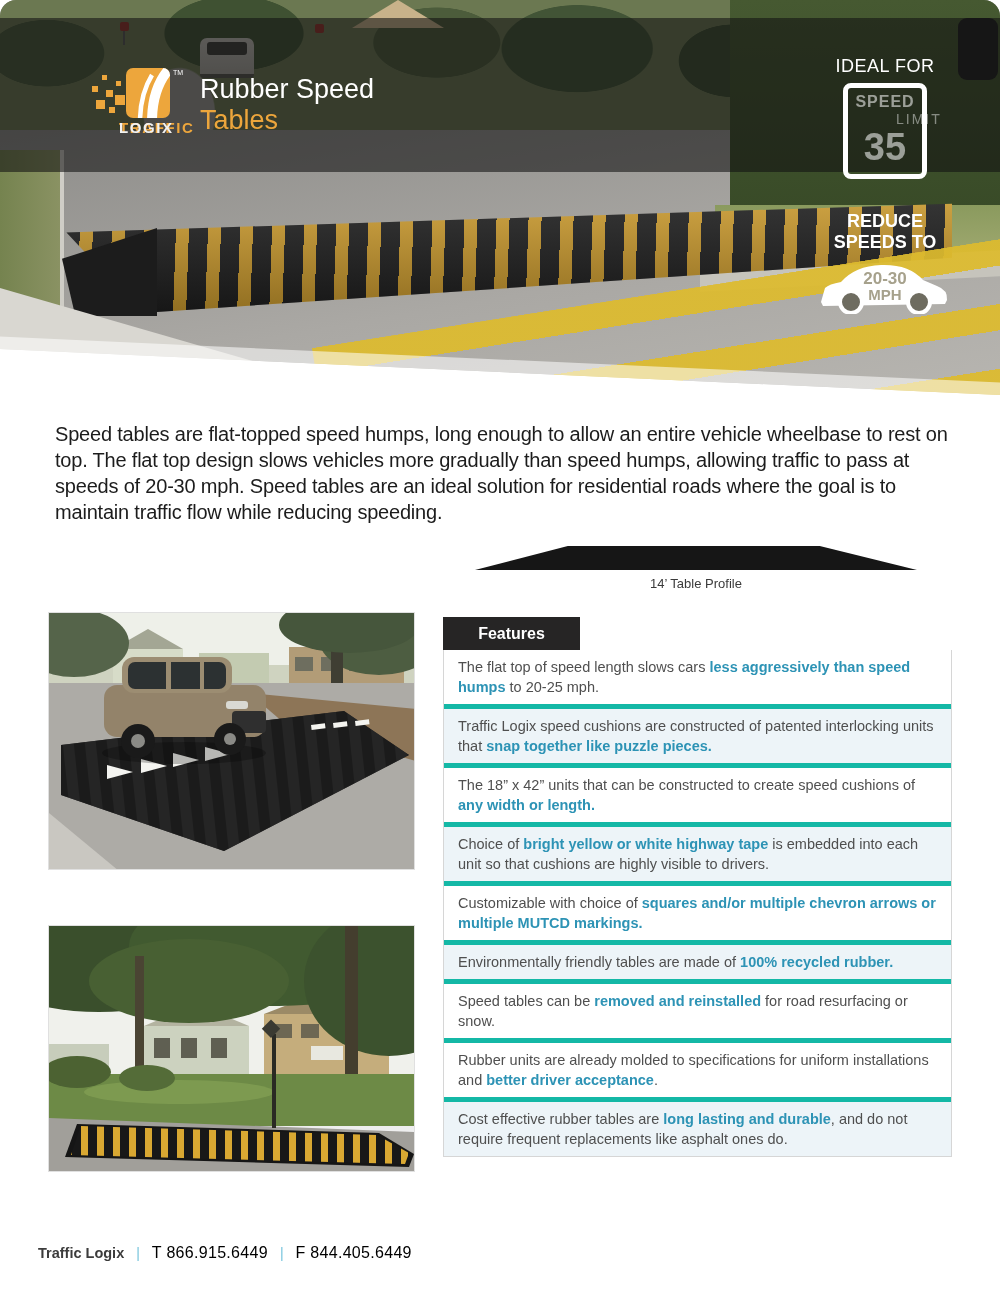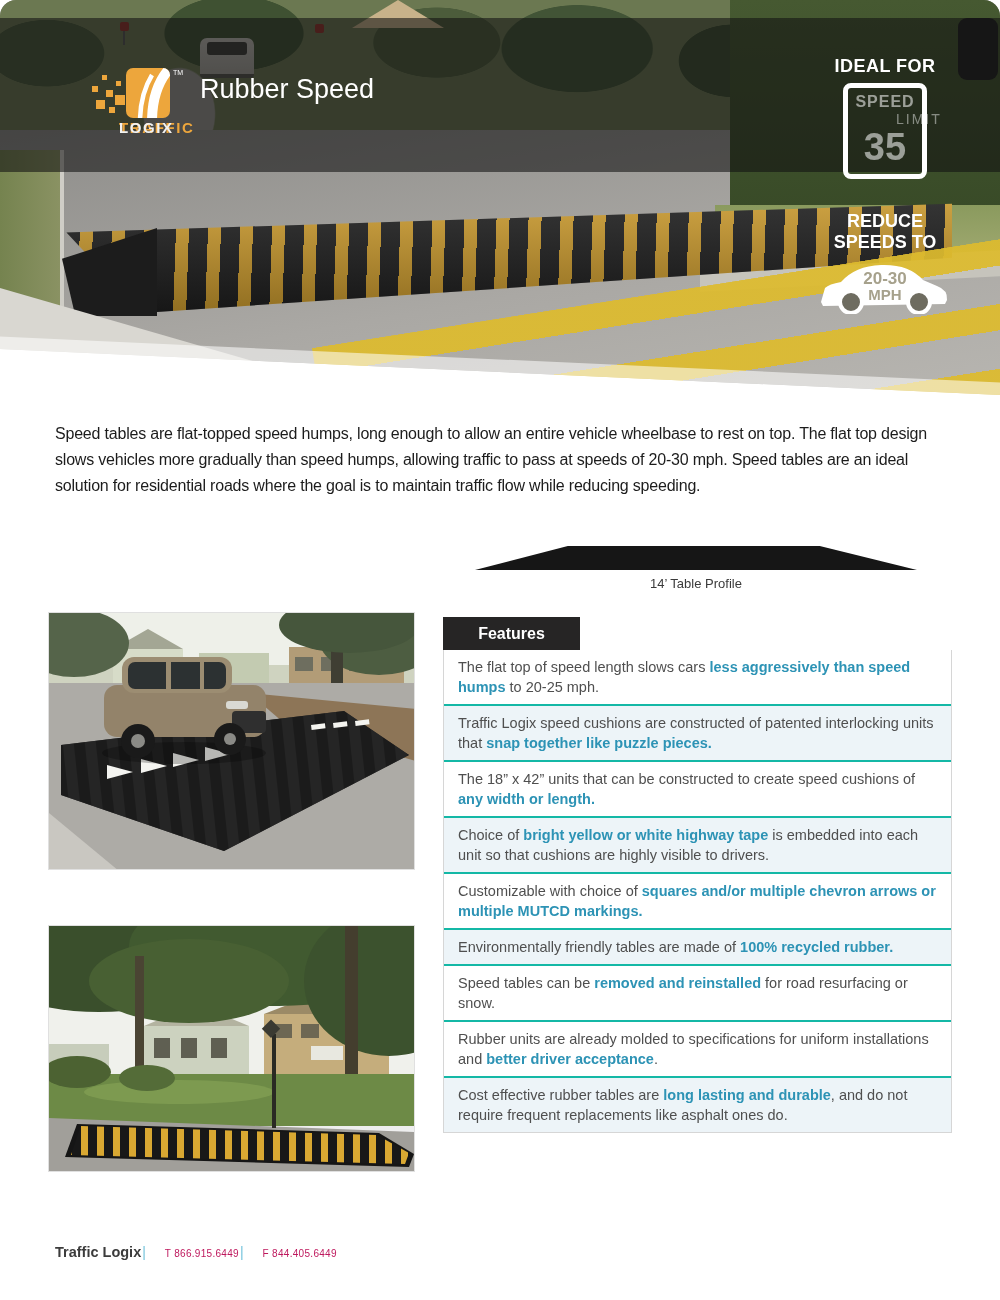--- a/index.html
+++ b/index.html
@@ -49,53 +49,53 @@
   .band{left:0;top:18px;width:1000px;height:154px;background:rgba(18,18,18,0.58);z-index:5;}
   .logo-mark{left:92px;top:66px;z-index:6;}
   .logo-text{left:58px;top:119px;width:122px;text-align:center;z-index:6;font-size:15px;font-weight:bold;letter-spacing:1.6px;white-space:nowrap;}
   .logo-text .lt1{color:var(--gold,#EDA63C);}
   .logo-text .lt2{color:#f2f2f2;}
   .titles{left:200px;top:74px;z-index:6;line-height:31px;font-weight:normal;font-size:27px;}
   .title1{color:#fff;position:static;}
   .title2{color:var(--gold,#EDA63C);position:static;}
 
   .ideal-block{right:40px;top:56px;width:150px;text-align:center;z-index:6;color:#fff;}
-  .ideal-label{position:static;font-size:18px;font-weight:bold;letter-spacing:0.5px;}
+  .ideal-label{position:static;font-size:18px;font-weight:normal;letter-spacing:0.5px;}
   .sign{position:static;display:block;margin:6px auto 0;width:84px;height:96px;border:5px solid #fff;border-radius:8px;padding-top:5px;}
   .sign-l1{position:static;font-size:16px;font-weight:bold;letter-spacing:1px;color:rgba(255,255,255,0.55);}
   .sign-l2{position:static;font-size:14px;letter-spacing:2px;color:rgba(255,255,255,0.45);padding-left:48px;}
   .sign-l3{position:static;font-size:38px;font-weight:800;line-height:40px;color:rgba(255,255,255,0.55);}
   .reduce{position:static;margin-top:32px;font-size:18px;font-weight:bold;line-height:21px;}
   .car-svg{position:static;display:block;margin:3px auto 0;}
 
   
-  .intro{position:absolute;left:55px;top:421px;width:895px;font-size:16px;line-height:26px;color:#1c1c1c;letter-spacing:-0.2px;}
+  .intro{position:absolute;left:55px;top:421px;width:895px;font-size:20px;line-height:26px;color:#1c1c1c;letter-spacing:-0.2px;}
 
   
   .profile-shape{position:absolute;left:475px;top:546px;width:442px;height:24px;background:#161616;clip-path:polygon(21% 0,78% 0,100% 100%,0 100%);}
   .profile-caption{position:absolute;left:475px;top:576px;width:442px;text-align:center;font-size:13px;color:#3a3a3a;}
 
   
   .photo{position:absolute;left:48px;overflow:hidden;border:1px solid #e0e0e0;background:#eee;}
   .photo1{top:612px;width:367px;height:258px;}
   .photo2{top:925px;width:367px;height:247px;}
 
   
   .features-header{position:absolute;left:443px;top:617px;width:137px;height:33px;background:var(--dark,#262525);color:#fff;font-size:16px;font-weight:bold;display:flex;align-items:center;justify-content:center;}
   .features-list{position:absolute;left:443px;top:650px;width:509px;border:1px solid #d6d6d6;border-top:none;background:#fff;}
-  .feature-row{padding:7px 14px;font-size:14.5px;line-height:20px;color:#4f4f4f;border-top:2px solid #14b8a6;}
+  .feature-row{padding:7px 14px;font-size:14.5px;line-height:20px;color:#4f4f4f;border-top:5px solid #14b8a6;}
   .feature-row:first-child{border-top:none;}
   .feature-row.alt{background:var(--alt,#EDF4F8);}
   .feature-row .hl{color:var(--teal,#2D93B5);font-weight:bold;}
 
   
-  .footer{position:absolute;left:55px;top:1244px;display:flex;align-items:baseline;gap:1px;}
+  .footer{position:absolute;left:38px;top:1244px;display:flex;align-items:baseline;gap:12px;}
   .footer-brand{font-size:14.5px;font-weight:bold;color:#3c3c3c;}
   .footer-sep{font-size:14px;color:#76c4dc;}
-  .footer-num{font-size:10px;color:#be185d;letter-spacing:0.3px;margin-left:18px;}
+  .footer-num{font-size:16px;color:#000000;letter-spacing:0.3px;}
 </style>
 </head>
 <body>
 
 <div class="page">
 
   <div class="hero">
     <div class="trees"></div>
     <div class="gable"></div>
     <div class="stop-sign-1"></div>
@@ -138,20 +138,21 @@
       </g>
       <text x="81" y="9" font-size="7" fill="#ffffff">TM</text>
     </svg>
     <div class="logo-text">
         <span class="lt1">TRAFFIC</span>
         <span class="lt2">LOGIX</span>
       </div>
 
     <div class="titles">
       <div class="title1">Rubber Speed</div>
+      <div class="title2">Tables</div>
     </div>
 
     <div class="ideal-block">
       <div class="ideal-label">IDEAL FOR</div>
       <div class="sign">
         <div class="sign-l1">SPEED</div>
         <div class="sign-l2">LIMIT</div>
         <div class="sign-l3">35</div>
       </div>
       <div class="reduce">

